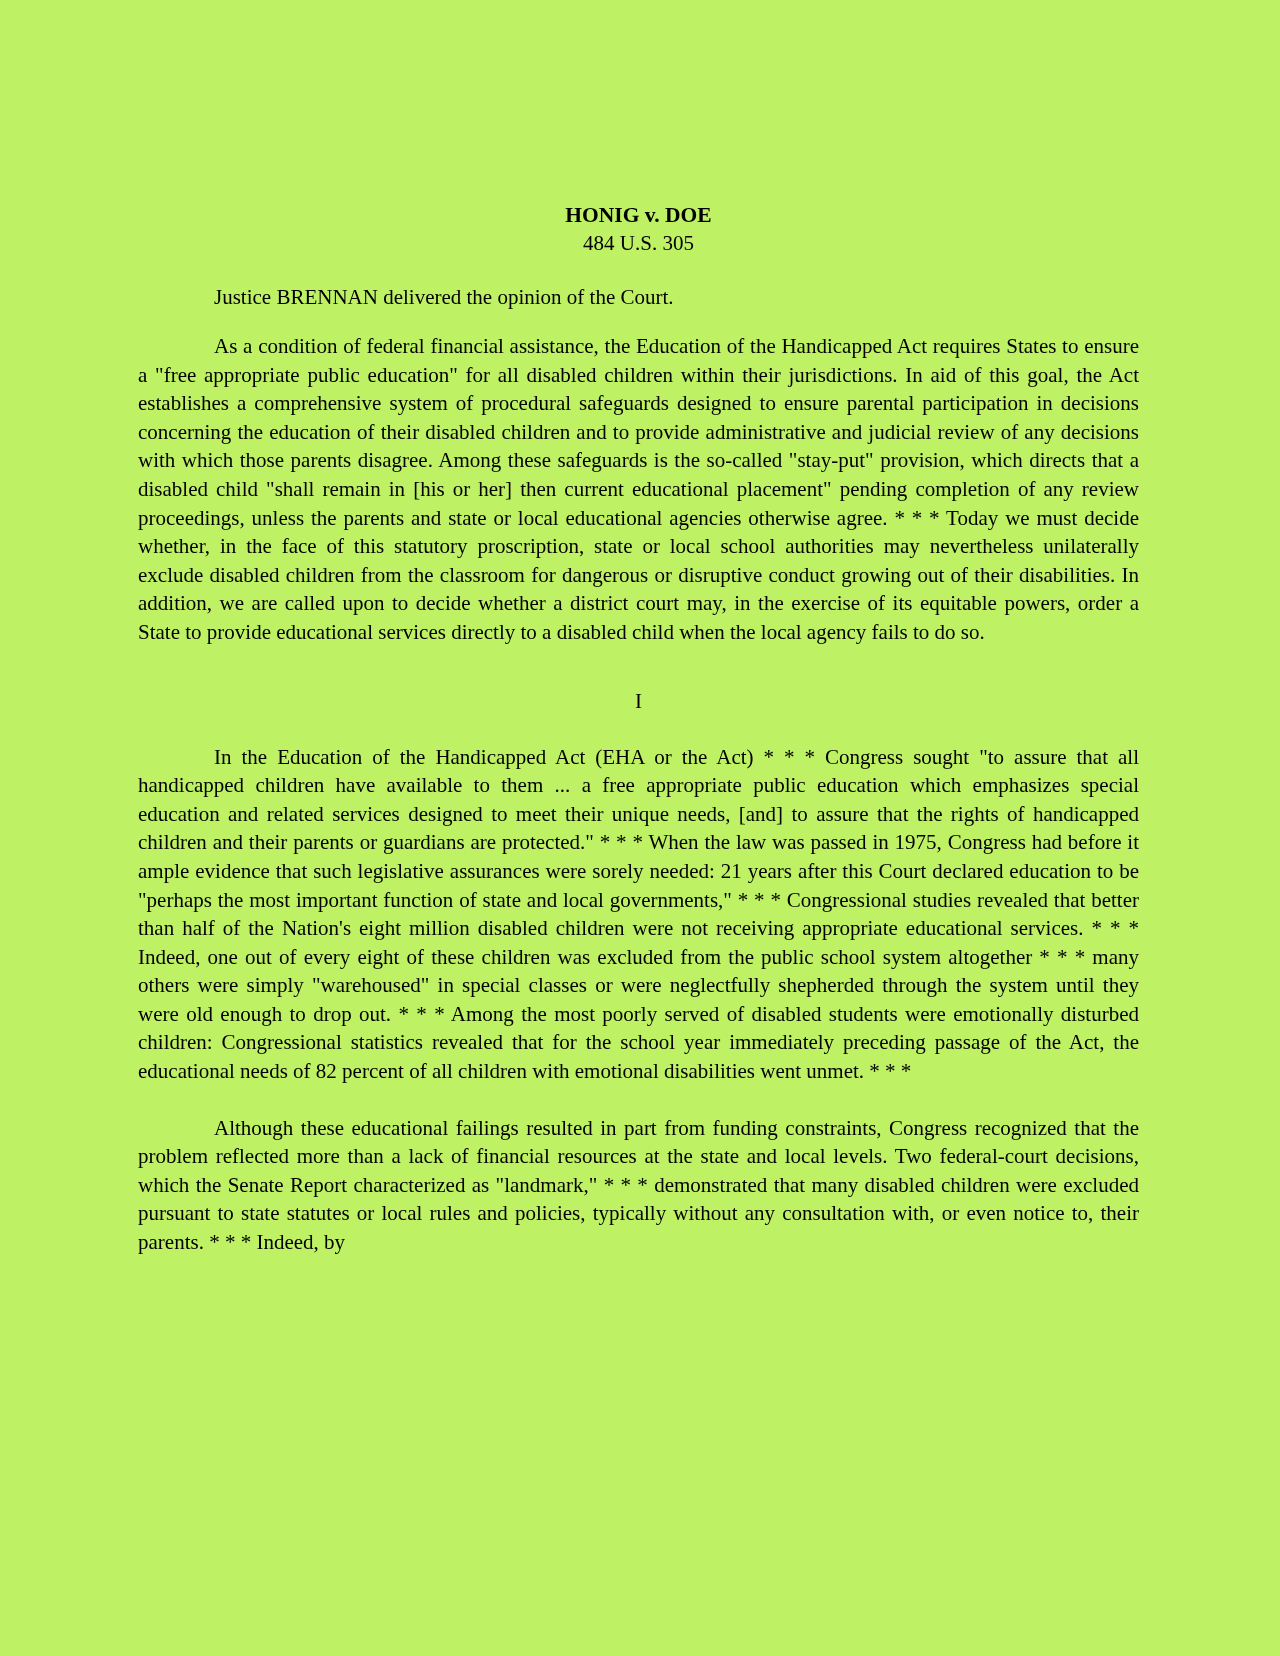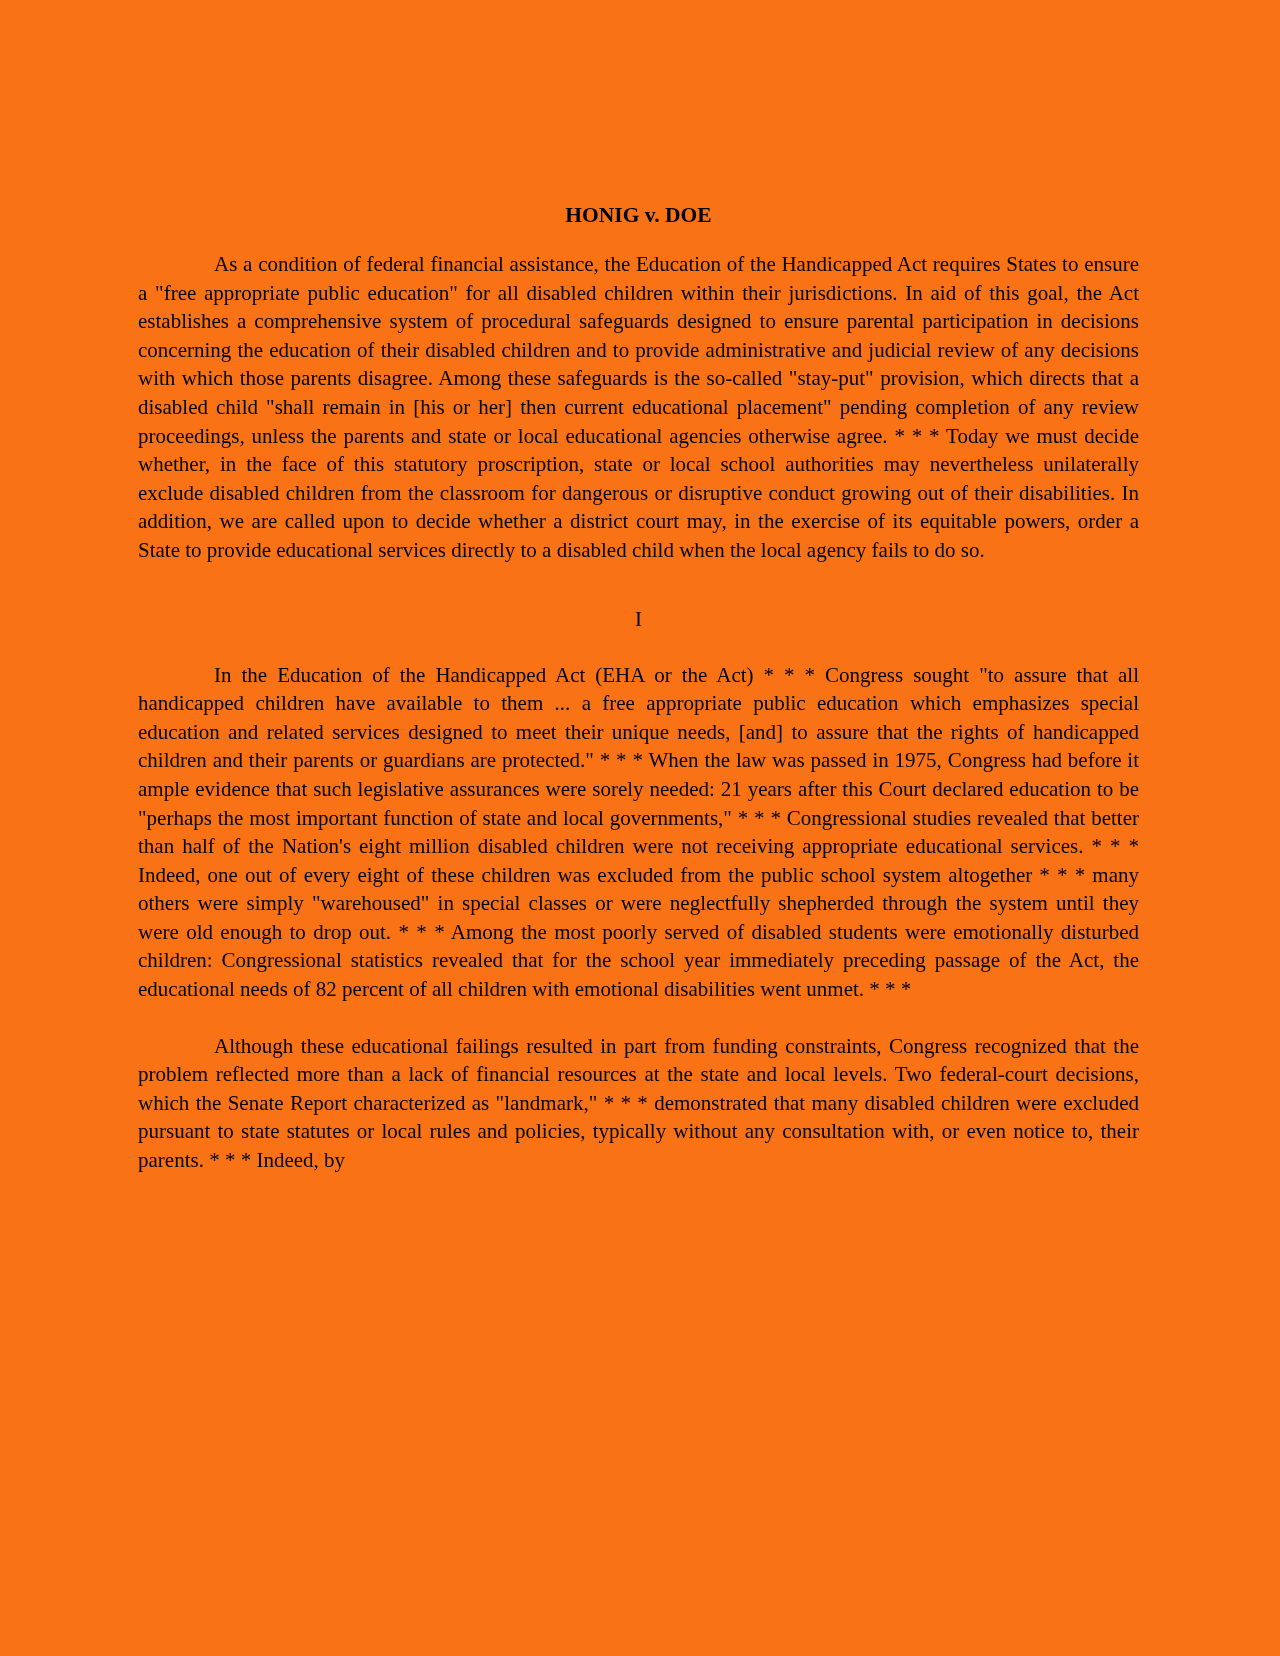--- a/index.html
+++ b/index.html
@@ -1,19 +1,19 @@
 <!DOCTYPE html>
 <html><head>
   <meta charset="utf-8">
   <style>
     html, body { margin: 0; padding: 0; background: #ffffff; }
     body { width: 1280px; height: 1656px; position: relative; overflow: hidden; }
     .page {
       position: absolute; left: 0; top: 0; width: 1280px; height: 1656px;
-      background: #f97316; color: #000000;
+      background: #bef264; color: #000000;
       font-family: "Liberation Serif", "DejaVu Serif", serif;
     }
     .content {
       position: absolute; left: 138px; top: 201px; width: 1001px;
       font-size: 21px; line-height: 28.6px;
     }
     .heading { text-align: center; }
     .title { font-weight: bold; font-size: 21.5px; line-height: 28px; }
     .subtitle { line-height: 28px; }
     .citation { line-height: 28px; }
@@ -21,22 +21,24 @@
     .para { text-align: justify; text-indent: 76px; }
     .section-num { text-align: center; margin-top: 28px; line-height: 28px; }
   </style>
 </head>
 <body>
 
 <div class="page">
   <div class="content">
     <div class="heading">
       <div class="title">HONIG v. DOE</div>
+      <div class="citation">484 U.S. 305</div>
     </div>
 
+    <div class="byline">Justice BRENNAN delivered the opinion of the Court.</div>
 
     <p class="para" style="margin-bottom:0">As a condition of federal financial assistance, the Education of the Handicapped Act requires States to ensure a "free appropriate public education" for all disabled children within their jurisdictions. In aid of this goal, the Act establishes a comprehensive system of procedural safeguards designed to ensure parental participation in decisions concerning the education of their disabled children and to provide administrative and judicial review of any decisions with which those parents disagree. Among these safeguards is the so-called "stay-put" provision, which directs that a disabled child "shall remain in [his or her] then current educational placement" pending completion of any review proceedings, unless the parents and state or local educational agencies otherwise agree. * * * Today we must decide whether, in the face of this statutory proscription, state or local school authorities may nevertheless unilaterally exclude disabled children from the classroom for dangerous or disruptive conduct growing out of their disabilities. In addition, we are called upon to decide whether a district court may, in the exercise of its equitable powers, order a State to provide educational services directly to a disabled child when the local agency fails to do so.</p>
 
     <div class="section-num" style="margin-top:40px">I</div>
 
     <p class="para" style="margin-top:28px;margin-bottom:0">In the Education of the Handicapped Act (EHA or the Act) * * * Congress sought "to assure that all handicapped children have available to them ... a free appropriate public education which emphasizes special education and related services designed to meet their unique needs, [and] to assure that the rights of handicapped children and their parents or guardians are protected." * * * When the law was passed in 1975, Congress had before it ample evidence that such legislative assurances were sorely needed:  21 years after this Court declared education to be "perhaps the most important function of state and local governments," * * * Congressional studies revealed that better than half of the Nation's eight million disabled children were not receiving appropriate educational services. * * * Indeed, one out of every eight of these children was excluded from the public school system altogether  * * * many others were simply "warehoused" in special classes or were neglectfully shepherded through the system until they were old enough to drop out. * * * Among the most poorly served of disabled students were emotionally disturbed children: Congressional statistics revealed that for the school year immediately preceding passage of the Act, the educational needs of 82 percent of all children with emotional disabilities went unmet. * * *</p>
 
     <p class="para" style="margin-top:28px;margin-bottom:0">Although these educational failings resulted in part from funding constraints, Congress recognized that the problem reflected more than a lack of financial resources at the state and local levels. Two federal-court decisions, which the Senate Report characterized as "landmark," * * * demonstrated that many disabled children were excluded pursuant to state statutes or local rules and policies, typically without any consultation with, or even notice to, their parents. * * * Indeed, by</p>
   </div>
 </div>

